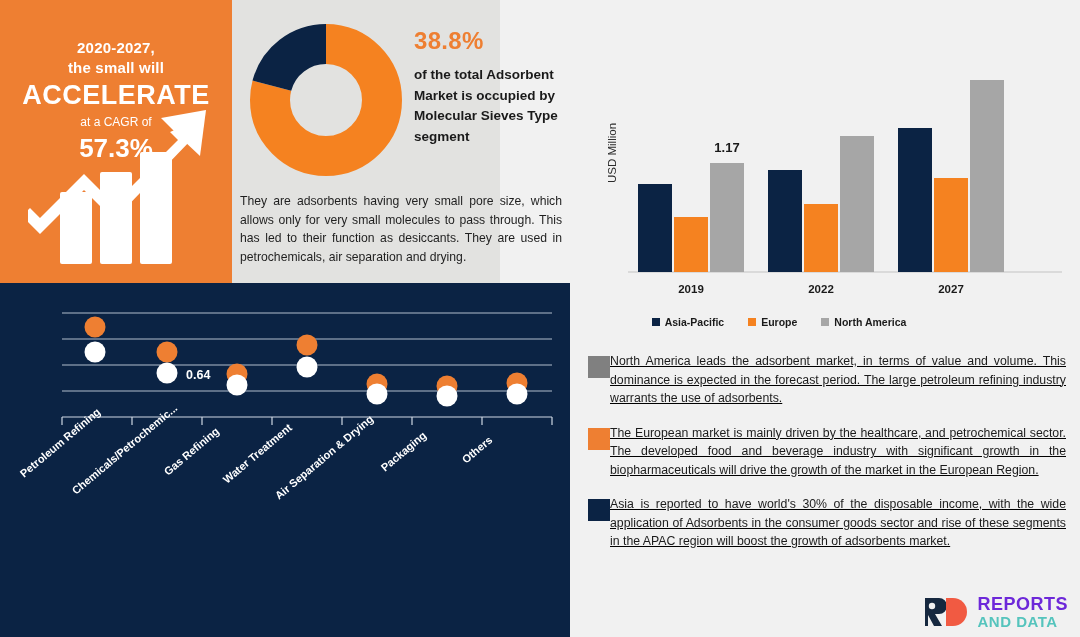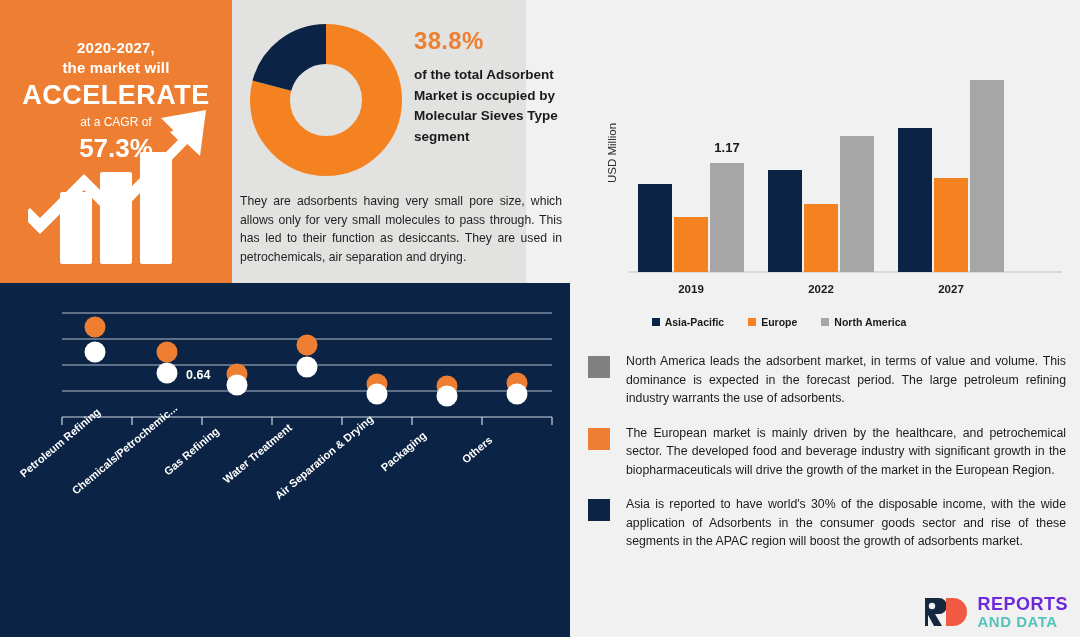--- a/index.html
+++ b/index.html
@@ -19,21 +19,21 @@
   }
   #accel-text { position: absolute; left: 0; top: 38px; width: 232px; text-align: center; }
   .accel-line-sm { font-size: 15px; line-height: 20px; font-weight: 700; letter-spacing: .2px; }
   .accel-big { font-size: 27px; font-weight: 700; line-height: 34px; letter-spacing: .5px; }
   .accel-cagr { font-size: 12px; line-height: 21px; }
   .accel-pct { font-size: 26px; font-weight: 700; line-height: 30px; }
   #accel-icon { position: absolute; left: 28px; top: 100px; width: 190px; height: 170px; }
 
   
   #donut-panel {
-    position: absolute; left: 232px; top: 0; width: 294px; height: 283px;
+    position: absolute; left: 232px; top: 0; width: 268px; height: 283px;
     background: #e2e2e0;
   }
   #donut-wrap { position: absolute; left: 12px; top: 18px; width: 164px; height: 164px; }
   #donut-svg { display: block; }
   #donut-stats { position: absolute; left: 182px; top: 26px; width: 150px; }
   #donut-pct { font-size: 24px; font-weight: 700; color: #ee7f32; line-height: 30px; letter-spacing: .3px; }
   #donut-desc { font-size: 13.5px; font-weight: 700; color: #1a1a1a; line-height: 20.5px; margin-top: 9px; }
   #donut-para {
     position: absolute; left: 0px; top: 192px; width: 338px; padding: 0 8px;
     font-size: 12.2px; line-height: 18.5px; color: #1f1f1f; text-align: justify;
@@ -52,39 +52,39 @@
   #bar-svg { display: block; }
   #bar-legend {
     position: absolute; left: 0; top: 308px; width: 418px;
     display: flex; justify-content: center; gap: 24px;
     font-size: 10.5px; font-weight: 700; color: #1a1a1a;
   }
   .bl-item { display: flex; align-items: center; gap: 5px; }
   .bl-sq { width: 8px; height: 8px; display: inline-block; }
 
   #insights { position: absolute; left: 18px; top: 352px; width: 478px; }
-  .insight { display: flex; gap: 16px; margin-bottom: 16px; }
+  .insight { display: flex; margin-bottom: 16px; text-decoration: underline; }
   .ins-sq { flex: 0 0 22px; width: 22px; height: 22px; margin-top: 4px; }
   .ins-text { font-size: 12.3px; line-height: 18.5px; color: #1c1c1c; text-align: justify; flex: 1; }
 
   #logo { position: absolute; right: 12px; bottom: 8px; display: flex; align-items: center; gap: 7px; }
   #logo-mark { width: 48px; height: 34px; }
   #logo-words { line-height: 1; }
   #logo-l1 { font-size: 18px; font-weight: 700; color: #6d28d9; letter-spacing: .5px; }
   #logo-l2 { font-size: 15px; font-weight: 700; color: #55c4bd; letter-spacing: .5px; margin-top: 1px; }
 </style>
 </head>
 <body>
 
 <div id="page">
 
   <div id="accel-panel">
     <div id="accel-text">
       <div class="accel-line-sm">2020-2027,</div>
-      <div class="accel-line-sm">the market will</div>
+      <div class="accel-line-sm">the small will</div>
       <div class="accel-big">ACCELERATE</div>
       <div class="accel-cagr">at a CAGR of</div>
       <div class="accel-pct">57.3%</div>
     </div>
     <svg id="accel-icon" viewBox="0 0 190 170">
       <g fill="#ffffff">
         <rect x="32" y="92" width="32" height="72" rx="2"></rect>
         <rect x="72" y="72" width="32" height="92" rx="2"></rect>
         <rect x="112" y="52" width="32" height="112" rx="2"></rect>
         <path d="M2 108 L12 118 L56 74 L86 104 L150 40 L142 32 L165 22 L172 48 L163 40 L86 120 L56 90 L12 134 L-6 116 Z"></path>

